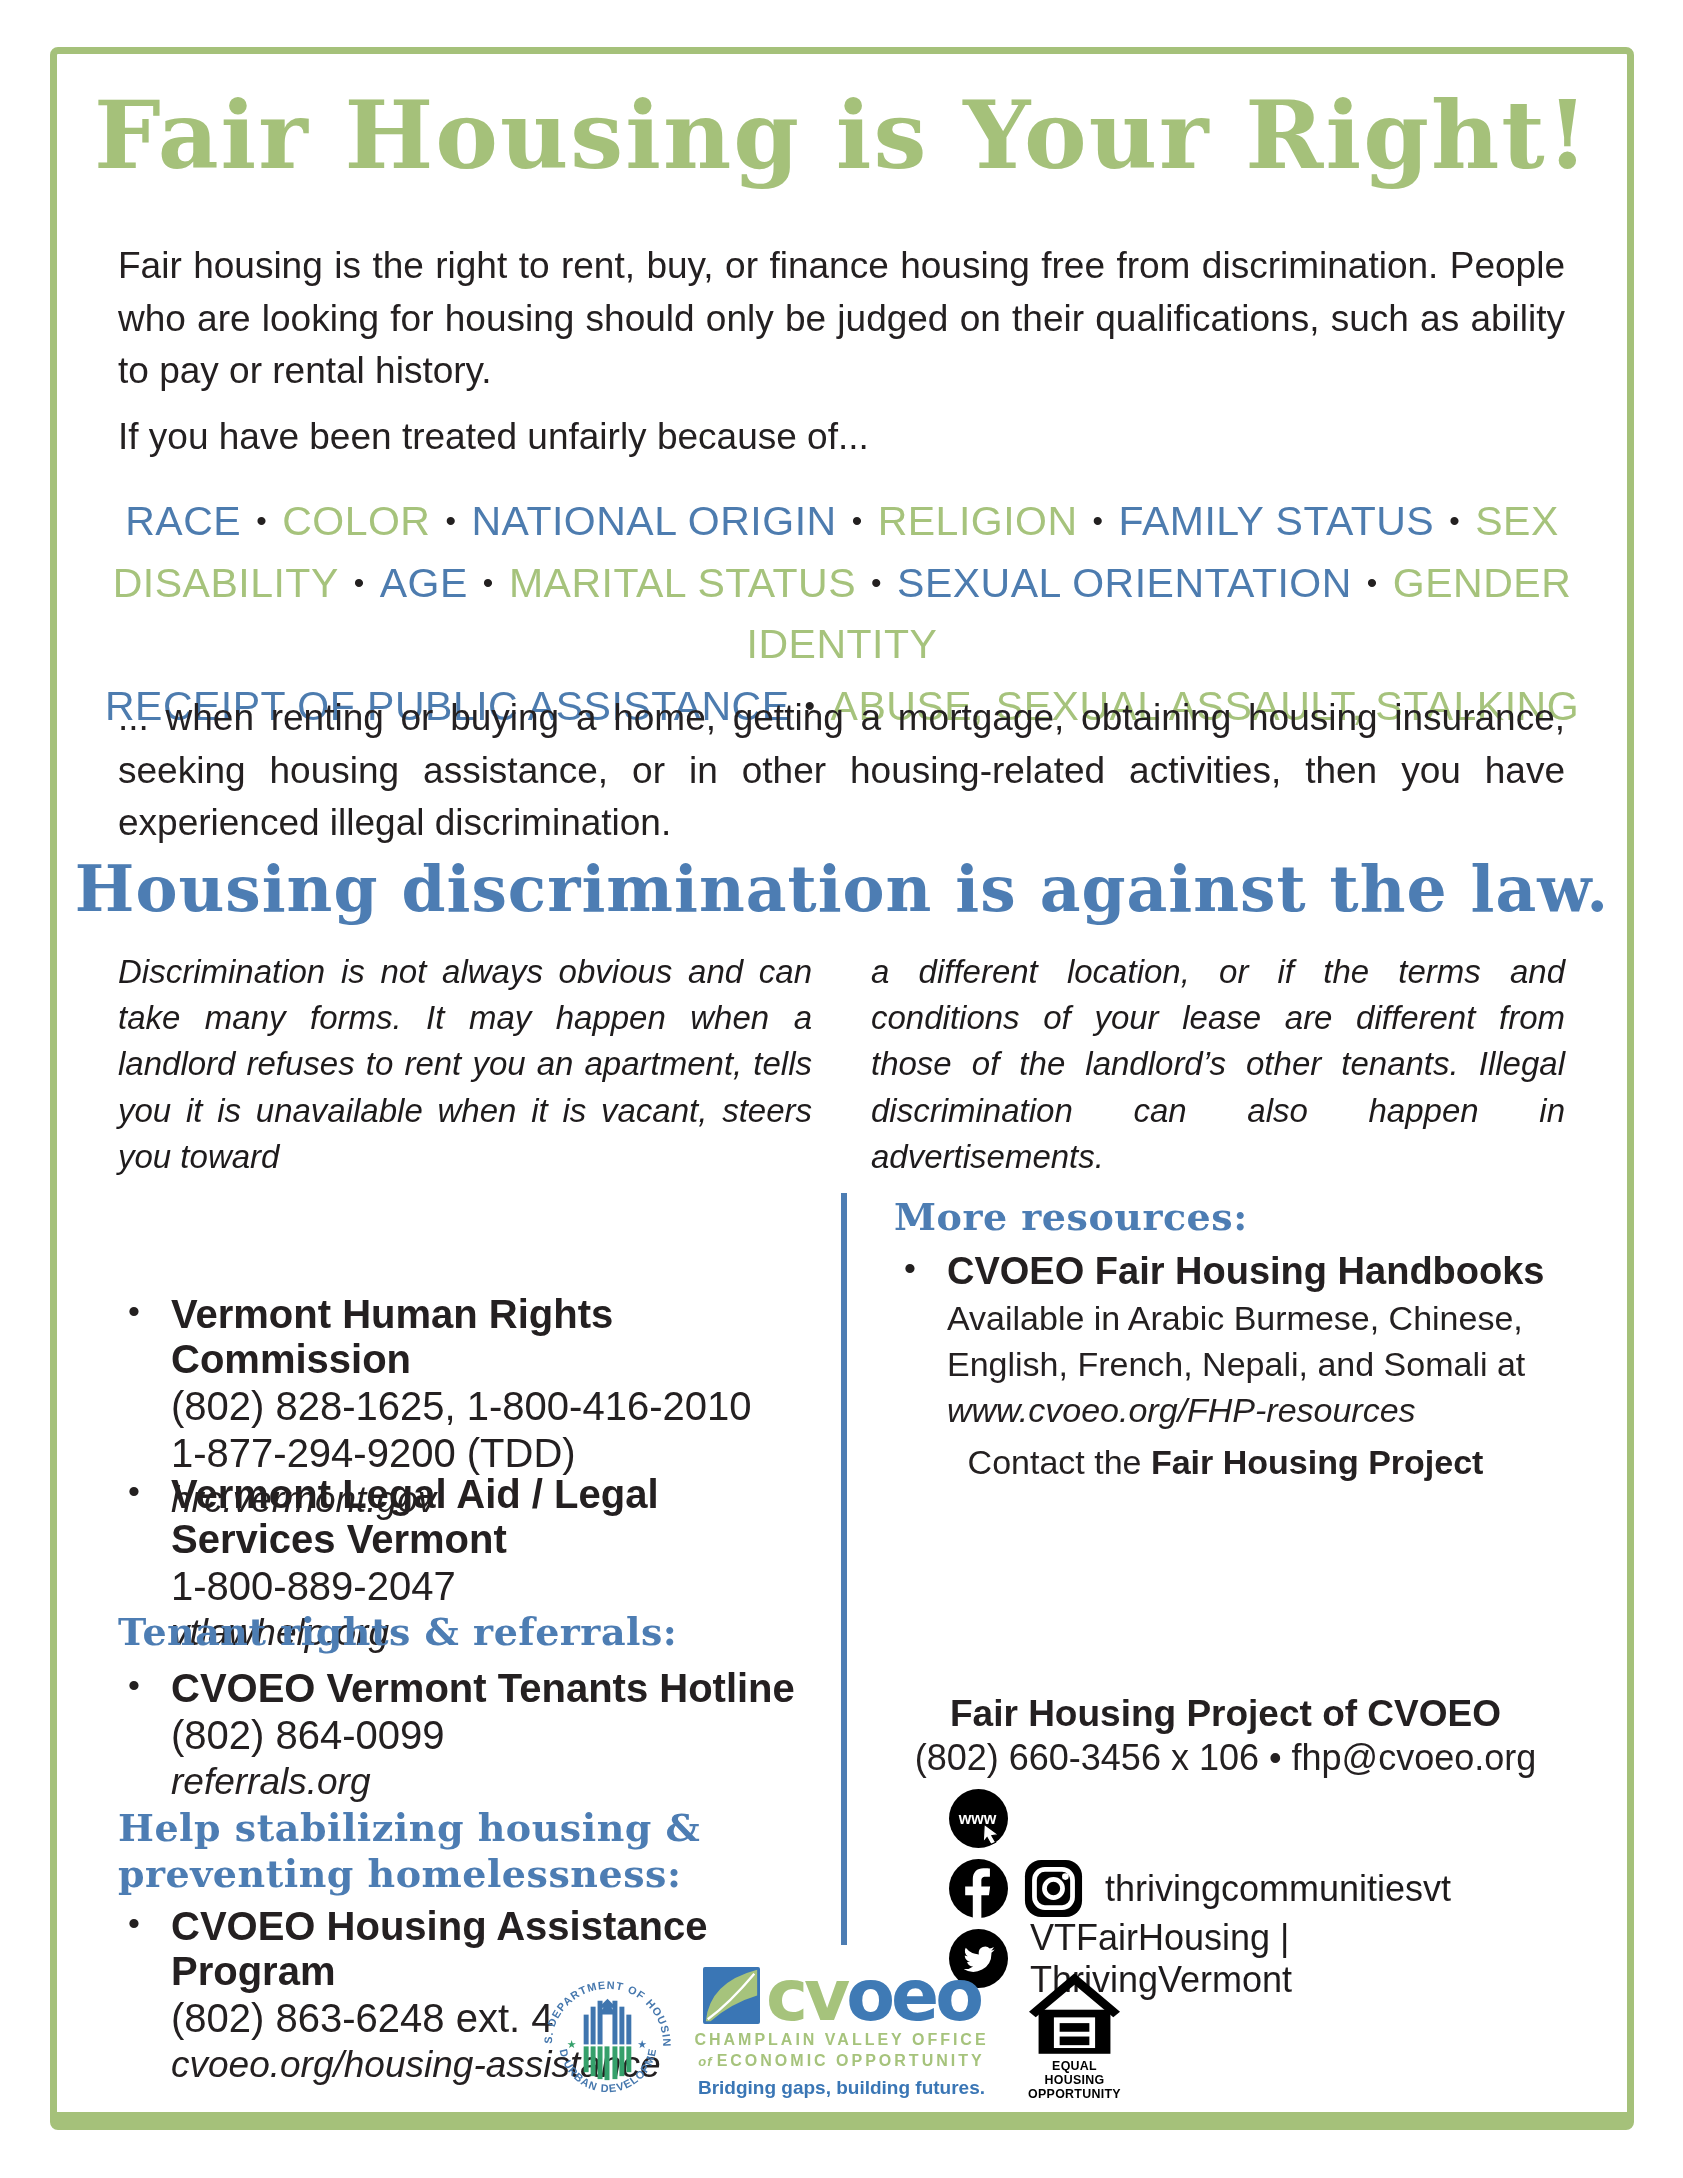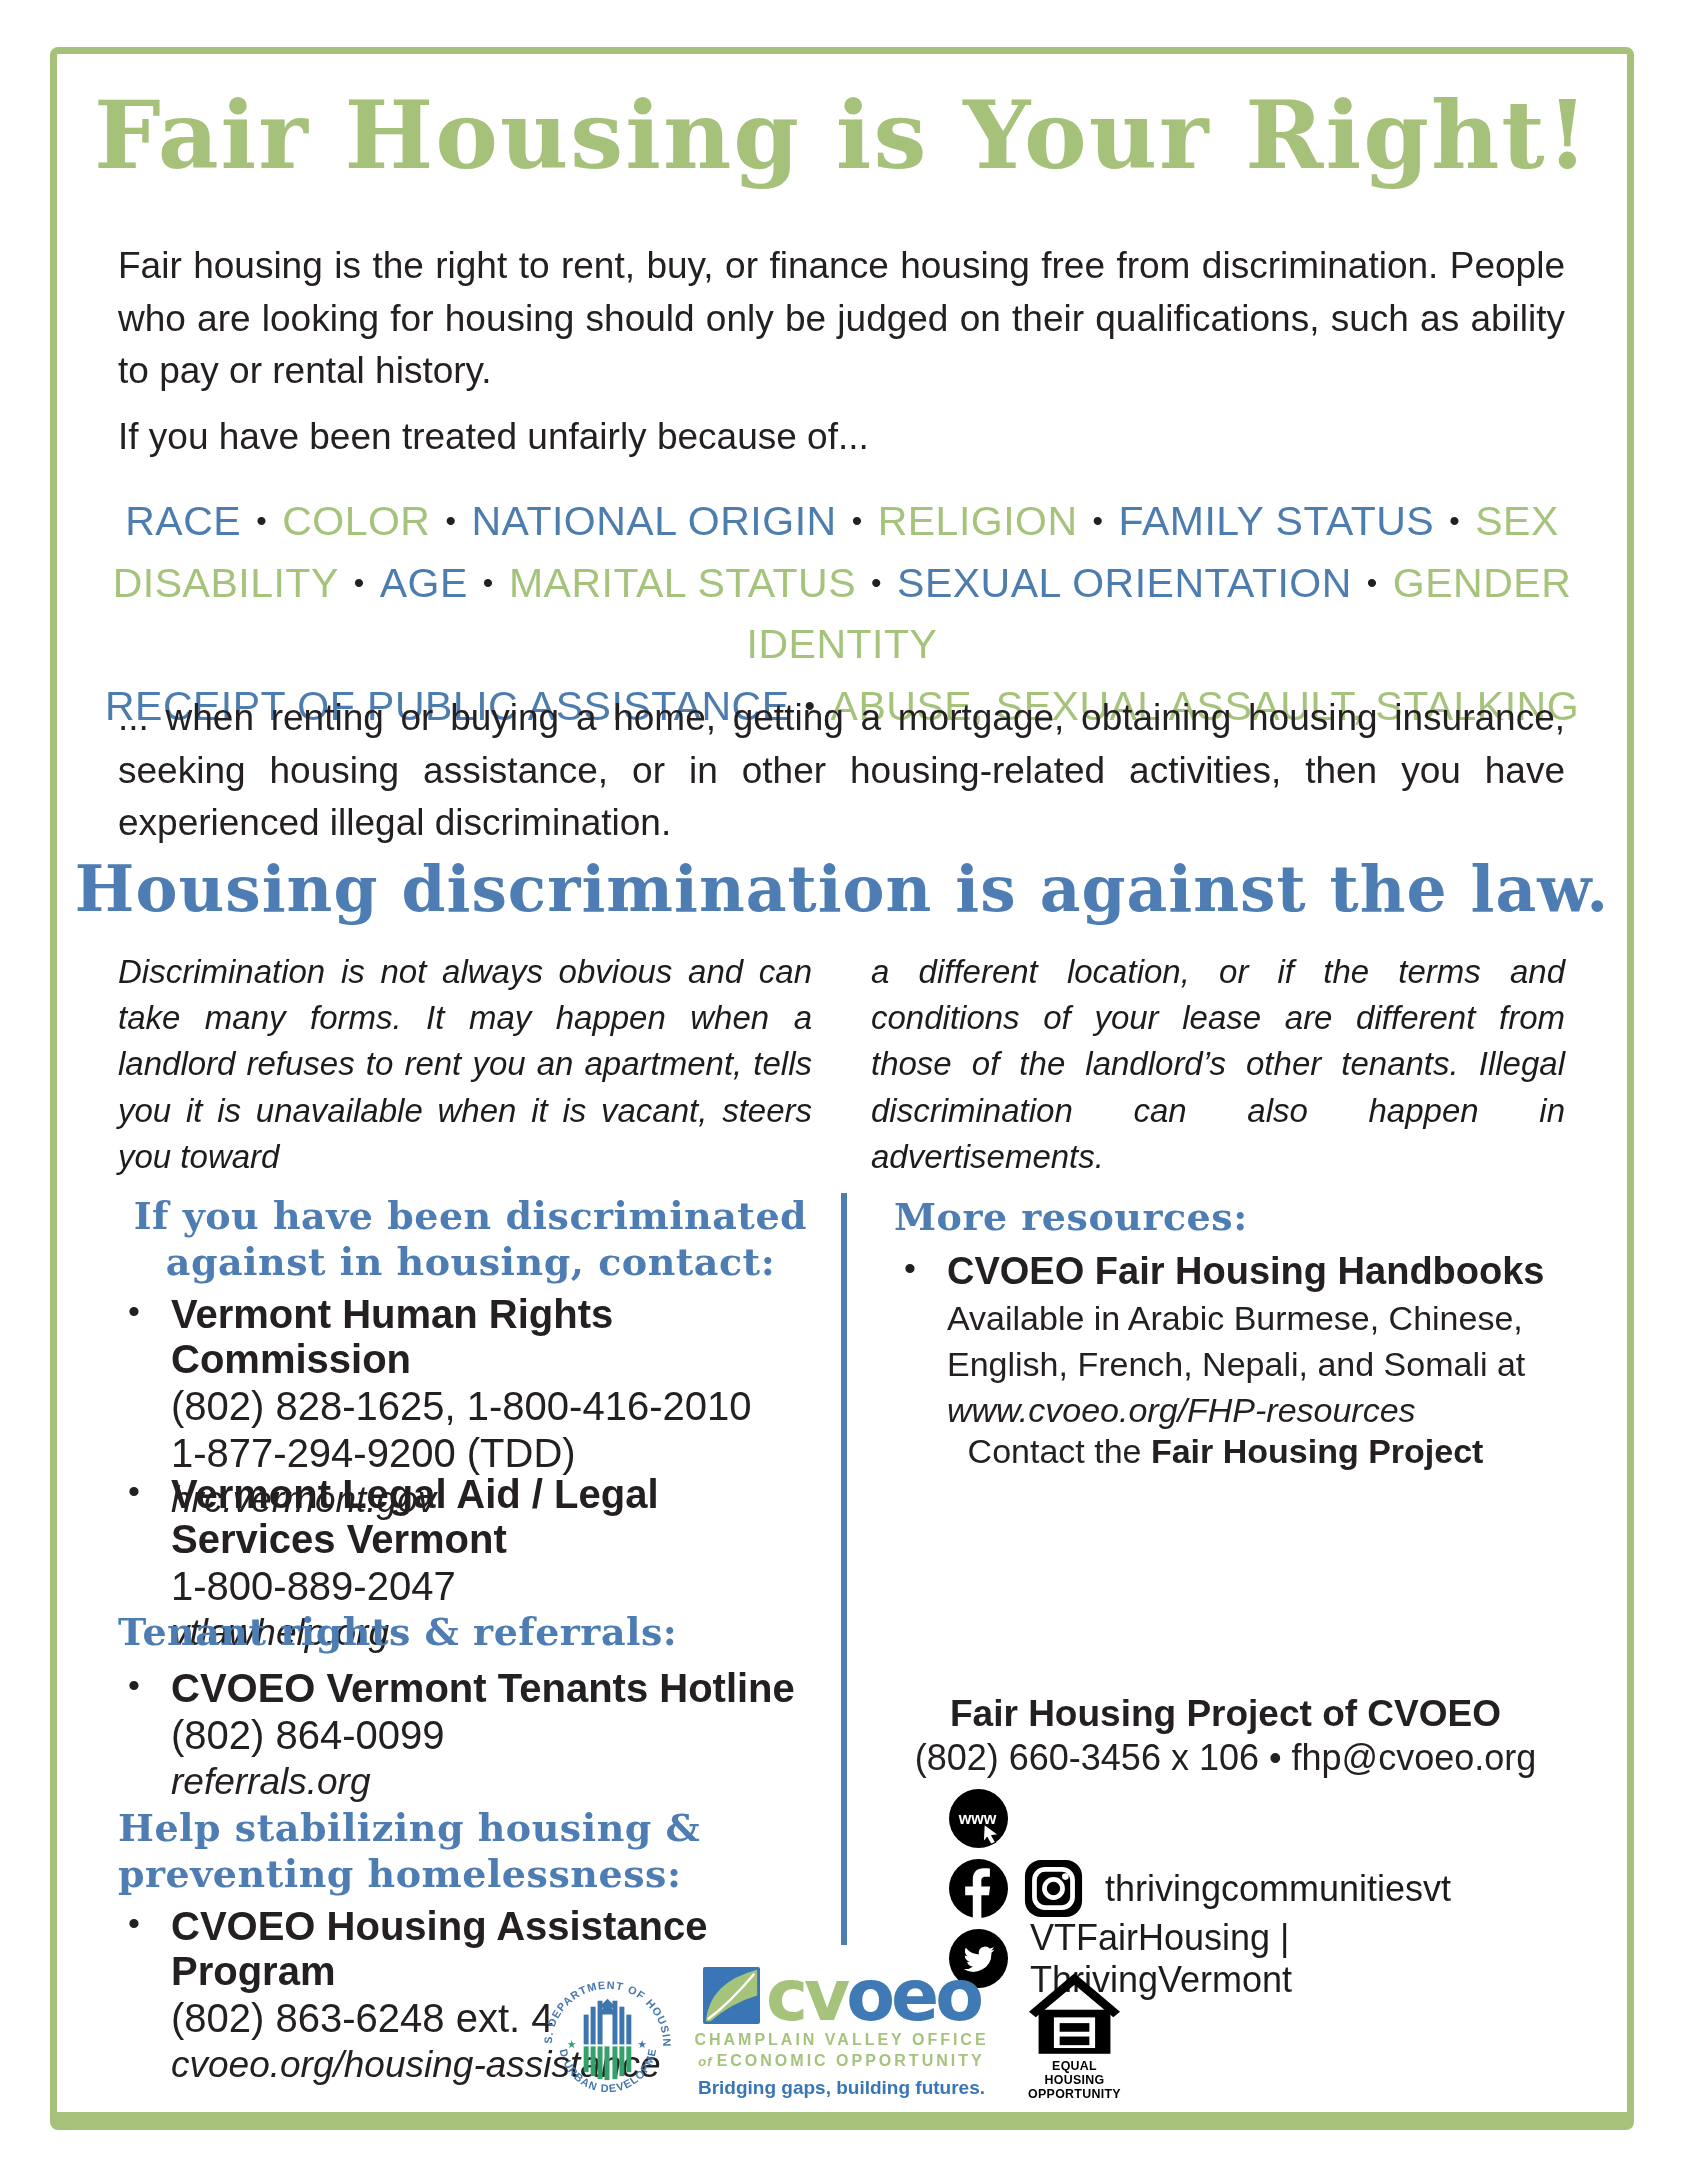--- a/index.html
+++ b/index.html
@@ -63,21 +63,21 @@
   .c-name{font-weight:700;font-size:40px;line-height:45px;}
   .c-line{font-size:40px;line-height:45px;margin-top:2px;}
   .c-url{font-style:italic;font-size:37px;line-height:43px;margin-top:2px;}
 
   
   .rc-heading{top:0;}
   .handbook{top:55px;}
   .handbook .c-name{font-size:38px;}
   .handbook .c-line{font-size:34px;line-height:44px;}
   .handbook .c-url{font-size:34px;line-height:44px;}
-  .blurb{top:236px;text-align:center;font-size:34px;line-height:43px;}
+  .blurb{top:247px;text-align:center;font-size:34px;line-height:43px;}
   .blurb b{font-weight:700;}
   .project{top:497px;text-align:center;}
   .project-name{font-weight:700;font-size:37px;line-height:45px;}
   .project-line{font-size:36px;line-height:44px;}
   .social{top:594px;left:55px;right:auto;display:flex;flex-direction:column;gap:9px;}
   .social-row{display:flex;align-items:center;gap:22px;height:61px;}
   .s-icon{width:59px;height:59px;display:inline-block;}
   .s-icon svg{width:59px;height:59px;display:block;}
   .social-row:nth-child(2) .s-icon + .s-icon{margin-left:-6px;}
   .s-label{font-size:36px;color:#1e1b1c;}
@@ -123,21 +123,20 @@
   <h2 class="law">Housing discrimination is against the law.</h2>
 
   <div class="cols">
     <p>Discrimination is not always obvious and can take many forms. It may happen when a landlord refuses to rent you an apartment, tells you it is unavailable when it is vacant, steers you toward</p>
     <p>a different location, or if the terms and conditions of your lease are different from those of the landlord’s other tenants. Illegal discrimination can also happen in advertisements.</p>
   </div>
 
   <div class="divider"></div>
 
   <div class="leftcol" id="leftcol">
-      <h3 class="h-center" style="top: 0px;">If you have been discriminated against in housing, contact:</h3>
       <div class="contact" style="top: 99px;">
         <span class="dot">•</span>
         <div class="c-body">
           <div class="c-name">Vermont Human Rights Commission</div>
           <div class="c-line">(802) 828-1625, 1-800-416-2010</div>
           <div class="c-line">1-877-294-9200 (TDD)</div>
           <div class="c-url">hrc.vermont.gov</div>
         </div>
       </div>
       <div class="contact" style="top: 279px;">

